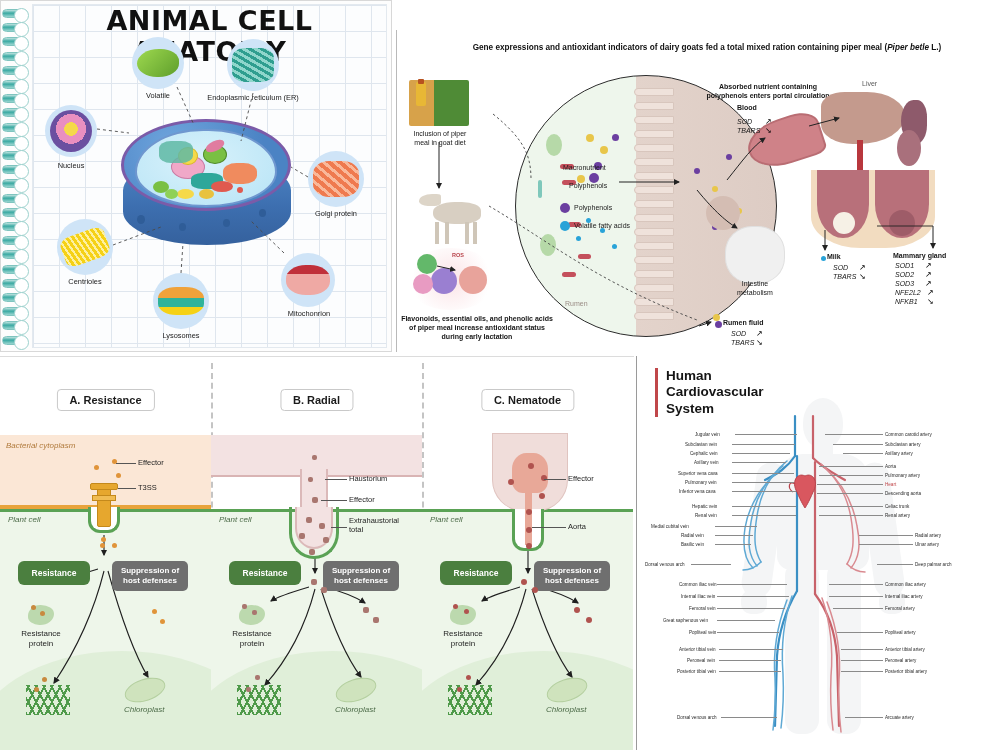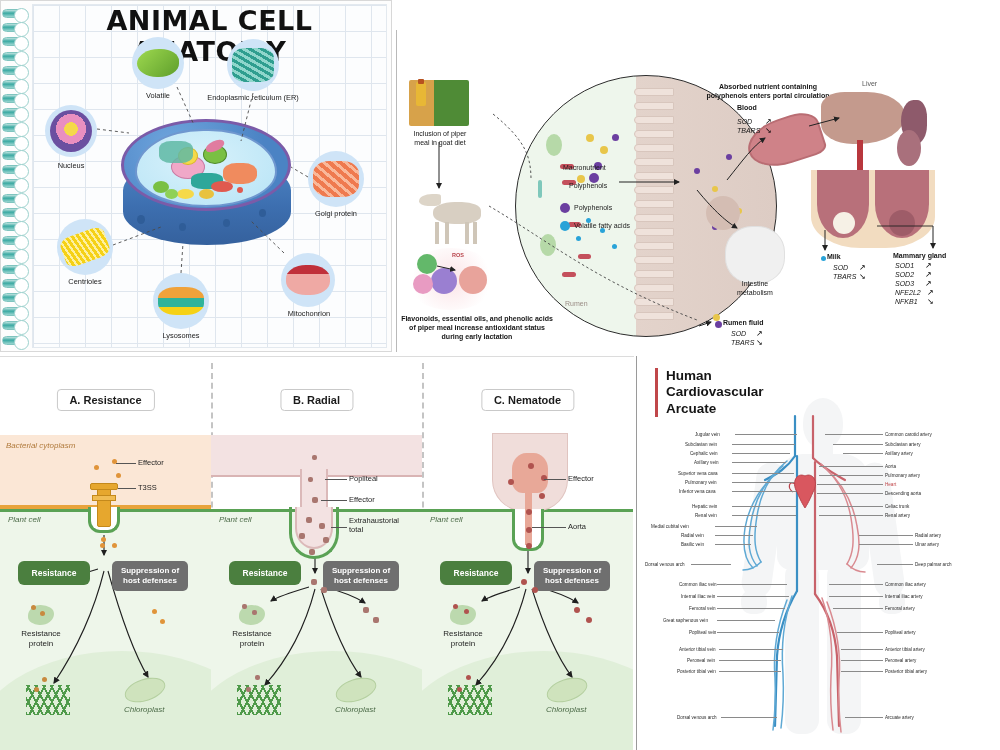--- a/index.html
+++ b/index.html
@@ -269,20 +269,23 @@
         <path d="M307,176 L290,166"></path>
         <path d="M112,244 L160,226"></path>
         <path d="M180,272 L182,242"></path>
         <path d="M283,252 L250,220"></path>
       </g>
     </svg>
   </div>
 
   <div id="goat-panel">
 
+    <div id="goat-title">
+      <span>Gene expressions and antioxidant indicators of dairy goats fed a total mixed ration containing piper meal (</span><span class="ital">Piper betle</span><span> L.)</span>
+    </div>
 
     <div style="position:absolute;left:12px;top:50px;width:60px;height:46px;background:linear-gradient(to right,#d7a24a 0 42%,#4f8b36 42% 100%);border-radius:2px;"></div>
     <div style="position:absolute;left:19px;top:52px;width:10px;height:24px;background:#e8b735;border-radius:2px;"></div>
     <div style="position:absolute;left:21px;top:49px;width:6px;height:5px;background:#b8521f;border-radius:1px;"></div>
     <div class="g-lbl c" style="left:6px;top:100px;width:74px;white-space:pre-line;">Inclusion of piper
 meal in goat diet</div>
 
     <div style="position:absolute;left:22px;top:160px;width:74px;height:58px;">
       <div style="position:absolute;left:14px;top:12px;width:48px;height:22px;background:#d8cfc2;border-radius:45% 40% 40% 45%;"></div>
       <div style="position:absolute;left:0px;top:4px;width:22px;height:12px;background:#ddd5c8;border-radius:60% 20% 30% 40%;"></div>
@@ -509,21 +512,21 @@
       <div class="effdot" style="left:101px;top:98px;width:5px;height:5px;background:#a9766f;"></div>
       <div class="effdot" style="left:97px;top:120px;width:5px;height:5px;background:#a9766f;"></div>
       <div class="effdot" style="left:101px;top:140px;width:6px;height:6px;background:#a9766f;"></div>
       <div class="effdot" style="left:95px;top:160px;width:6px;height:6px;background:#a9766f;"></div>
       <div class="effdot" style="left:108px;top:166px;width:6px;height:6px;background:#a9766f;"></div>
       <div class="effdot" style="left:88px;top:176px;width:6px;height:6px;background:#a9766f;"></div>
       <div class="effdot" style="left:112px;top:180px;width:6px;height:6px;background:#a9766f;"></div>
       <div class="effdot" style="left:98px;top:192px;width:6px;height:6px;background:#a9766f;"></div>
 
       <div class="an-line" style="left:114px;top:122px;width:22px;"></div>
-      <div class="an-lbl" style="left:138px;top:117px;">Popliteal</div>
+      <div class="an-lbl" style="left:138px;top:117px;">Haustorium</div>
       <div class="an-line" style="left:110px;top:143px;width:26px;"></div>
       <div class="an-lbl" style="left:138px;top:138px;">Effector</div>
       <div class="an-line" style="left:120px;top:170px;width:16px;"></div>
       <div class="an-lbl" style="left:138px;top:159px;white-space:pre-line;line-height:1.25;">Extrahaustorial
 total</div>
 
       <div class="res-box" style="left:18px;top:204px;">Resistance</div>
       <div class="supp-box" style="left:112px;top:204px;white-space:pre-line;">Suppression of
 host defenses</div>
       <div class="prot-blob" style="left:28px;top:248px;"></div>
@@ -601,21 +604,21 @@
           <path d="M104,232 C92,278 70,310 54,328"></path>
           <path d="M110,232 C124,276 138,304 150,320"></path>
         </g>
       </svg>
     </div>
   </div>
 
   <div id="cardio-panel">
     <div id="cardio-title" style="white-space:pre-line;">Human
 Cardiovascular
-Arcuate</div>
+System</div>
 
     <div id="body-silhouette">
 
       <div style="position:absolute;left:66px;top:0px;width:40px;height:50px;border-radius:50% 50% 45% 45%;background:#f4f5f6;"></div>
       <div style="position:absolute;left:76px;top:44px;width:20px;height:16px;background:#f4f5f6;"></div>
       <div style="position:absolute;left:40px;top:56px;width:92px;height:116px;border-radius:26px 26px 14px 14px;background:#f4f5f6;"></div>
       <div style="position:absolute;left:12px;top:64px;width:30px;height:136px;border-radius:16px;background:#f4f5f6;transform:rotate(8deg);"></div>
       <div style="position:absolute;left:130px;top:64px;width:30px;height:136px;border-radius:16px;background:#f4f5f6;transform:rotate(-8deg);"></div>
       <div style="position:absolute;left:48px;top:164px;width:34px;height:172px;border-radius:14px;background:#f4f5f6;"></div>
       <div style="position:absolute;left:90px;top:164px;width:34px;height:172px;border-radius:14px;background:#f4f5f6;"></div>

